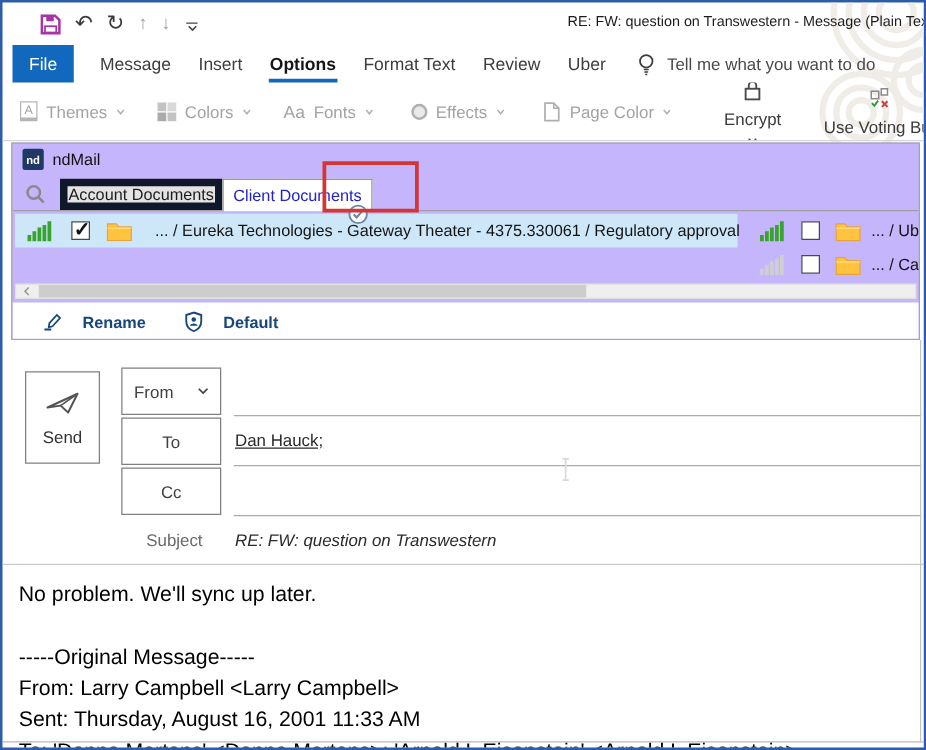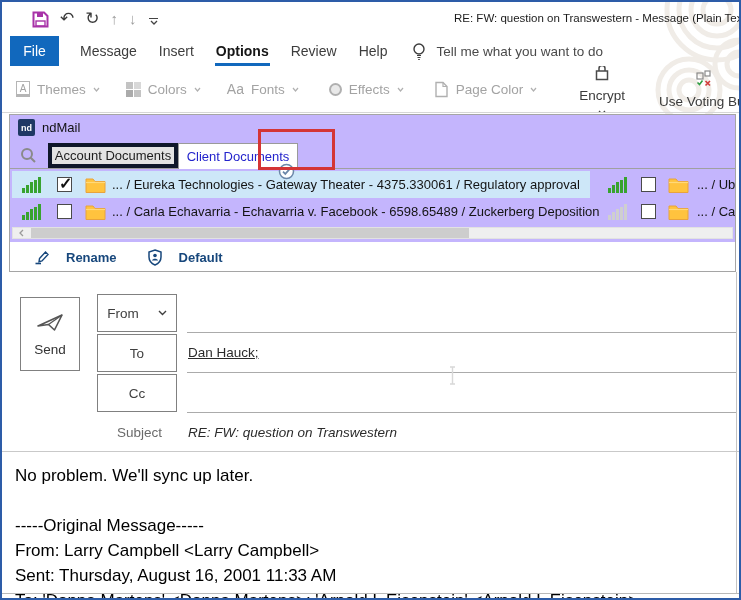--- a/index.html
+++ b/index.html
@@ -43,38 +43,38 @@
   .colors-glyph i:nth-child(3){background:#ababab;}
   .fonts-glyph{font-size:14px;color:#a3a3a3;}
   .effects-glyph{width:13px;height:13px;border:2px solid #b0b0b0;border-radius:50%;background:#e9e9e9;}
 
   
   .ndpanel{position:absolute;left:7px;top:112px;width:727px;height:158px;border:1px solid #a5a5a5;background:#c4b5fd;overflow:hidden;}
   .nd-logo{position:absolute;left:8px;top:4px;width:17px;height:17px;background:#1f3864;color:#fff;font-size:9px;font-weight:bold;display:flex;align-items:center;justify-content:center;border-radius:2px;}
   .nd-title{position:absolute;left:32px;top:5px;font-size:13px;color:#111;}
   .nd-tabs{position:absolute;left:0;top:26px;right:0;height:28px;border-bottom:1px solid #a0a0a0;}
   .nd-tab{position:absolute;top:2px;bottom:0;display:flex;align-items:center;justify-content:center;font-size:13px;}
-  .tab-account{left:38px;width:130px;background:#e3e3e3;border:4px solid #0f172a;color:#1c1c1c;}
+  .tab-account{left:38px;width:130px;background:#e3e3e3;border:6px solid #0f172a;color:#1c1c1c;}
   .tab-client{left:168px;width:120px;background:#fff;border:1px solid #9a9a9a;border-bottom:none;bottom:-1px;color:#2323cc;}
   .check-circle{position:absolute;left:268px;top:22px;z-index:2;}
   .red-box{position:absolute;left:248px;top:14px;width:77px;height:41px;border:3px solid #d43535;z-index:6;}
   .nd-row{height:27px;display:flex;align-items:center;}
   .nd-row.selected{background:#cde7f8;}
   .left-col{position:absolute;left:2px;top:56px;width:578px;}
   .right-col{position:absolute;left:590px;top:56px;right:0;}
   .sig{display:flex;align-items:flex-end;gap:1px;height:16px;margin-left:10px;}
   .sig i{width:3px;background:#38a32f;}
   .sig i:nth-child(1){height:5px;}.sig i:nth-child(2){height:8px;}
   .sig i:nth-child(3){height:11px;}.sig i:nth-child(4){height:13px;}
   .sig i:nth-child(5){height:16px;}
   .sig.gray i{background:#cfcfcf;}
   .cb{width:15px;height:15px;border:1px solid #4a4a4a;background:#fff;position:relative;margin-left:16px;flex:none;}
   .cb.checked::after{content:"\2713";position:absolute;left:1px;top:-4px;font-size:16px;font-weight:bold;color:#111;}
   .fold{margin-left:13px;flex:none;}
-  .rowtext{margin-left:6px;font-size:13px;color:#141414;white-space:nowrap;}
+  .rowtext{margin-left:18px;font-size:13px;color:#141414;white-space:nowrap;}
   .right-col .sig{margin-left:8px;}
   .right-col .cb{margin-left:14px;}
   .right-col .fold{margin-left:12px;}
   .right-col .rowtext{margin-left:8px;}
   .nd-scroll{position:absolute;left:2px;right:2px;top:112px;height:12px;background:#efefef;border:1px solid #e2e2e2;}
   .nd-thumb{position:absolute;left:18px;top:0;bottom:0;width:438px;background:#cdcdcd;}
   .nd-scroll-arrow{position:absolute;left:0;top:0;bottom:0;width:17px;display:flex;align-items:center;justify-content:center;}
   .nd-actions{position:absolute;left:0;right:0;top:127px;height:30px;display:flex;align-items:center;gap:30px;padding-left:24px;background:#fff;}
   .action{display:flex;align-items:center;gap:16px;color:#17477c;font-size:13px;font-weight:bold;}
 
@@ -135,22 +135,23 @@
           </svg>
       </span>
     </div>
     <div class="title">RE: FW: question on Transwestern  -  Message (Plain Text)</div>
 
     <div class="tabs">
       <div class="file-tab">File</div>
       <div class="rtab">Message</div>
       <div class="rtab">Insert</div>
       <div class="rtab active">Options</div>
+      <div class="rtab">Format Text</div>
       <div class="rtab">Review</div>
-      <div class="rtab">Help</div>
+      <div class="rtab">Uber</div>
       <div class="tellme">
         <span>
           <svg width="14" height="19" viewBox="0 0 14 19">
               <circle cx="7" cy="7" r="5" fill="none" stroke="#3c3c3c" stroke-width="1.4"></circle>
               <path d="M5 13.5 H9 M5.5 15.5 H8.5 M6.2 17.5 H7.8" stroke="#3c3c3c" stroke-width="1.2" fill="none"></path>
             </svg>
         </span>
         <span>Tell me what you want to do</span>
       </div>
     </div>
@@ -261,37 +262,20 @@
             </span>
           <span class="cb checked"></span>
           <span class="fold">
             <svg width="21" height="16" viewBox="0 0 21 16">
                 <path d="M1 2 h7 l2 2.5 h10 v11 h-19 z" fill="#ffc33e" stroke="#e8a33d" stroke-width="1"></path>
                 <path d="M1 5.5 h19" stroke="#ffd97a" stroke-width="1.2"></path>
               </svg>
           </span>
           <span class="rowtext">... / Eureka Technologies - Gateway Theater - 4375.330061 / Regulatory approval</span>
         </div>
-        <div class="nd-row">
-          <span class="sig">
-              <i></i>
-              <i></i>
-              <i></i>
-              <i></i>
-              <i></i>
-            </span>
-          <span class="cb"></span>
-          <span class="fold">
-            <svg width="21" height="16" viewBox="0 0 21 16">
-                <path d="M1 2 h7 l2 2.5 h10 v11 h-19 z" fill="#ffc33e" stroke="#e8a33d" stroke-width="1"></path>
-                <path d="M1 5.5 h19" stroke="#ffd97a" stroke-width="1.2"></path>
-              </svg>
-          </span>
-          <span class="rowtext">... / Carla Echavarria - Echavarria v. Facebook - 6598.65489 / Zuckerberg Deposition</span>
-        </div>
       </div>
 
       <div class="right-col">
         <div class="nd-row">
           <span class="sig">
               <i></i>
               <i></i>
               <i></i>
               <i></i>
               <i></i>

